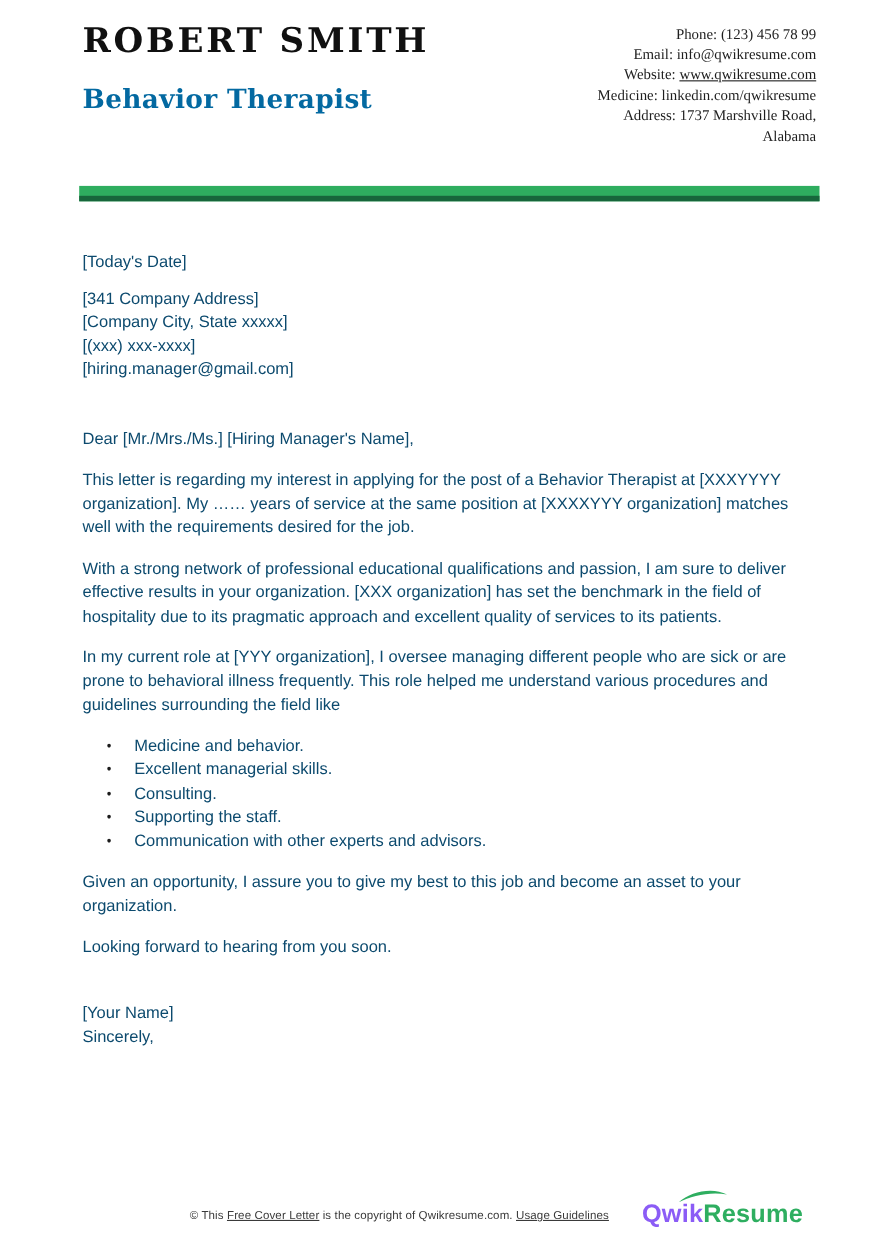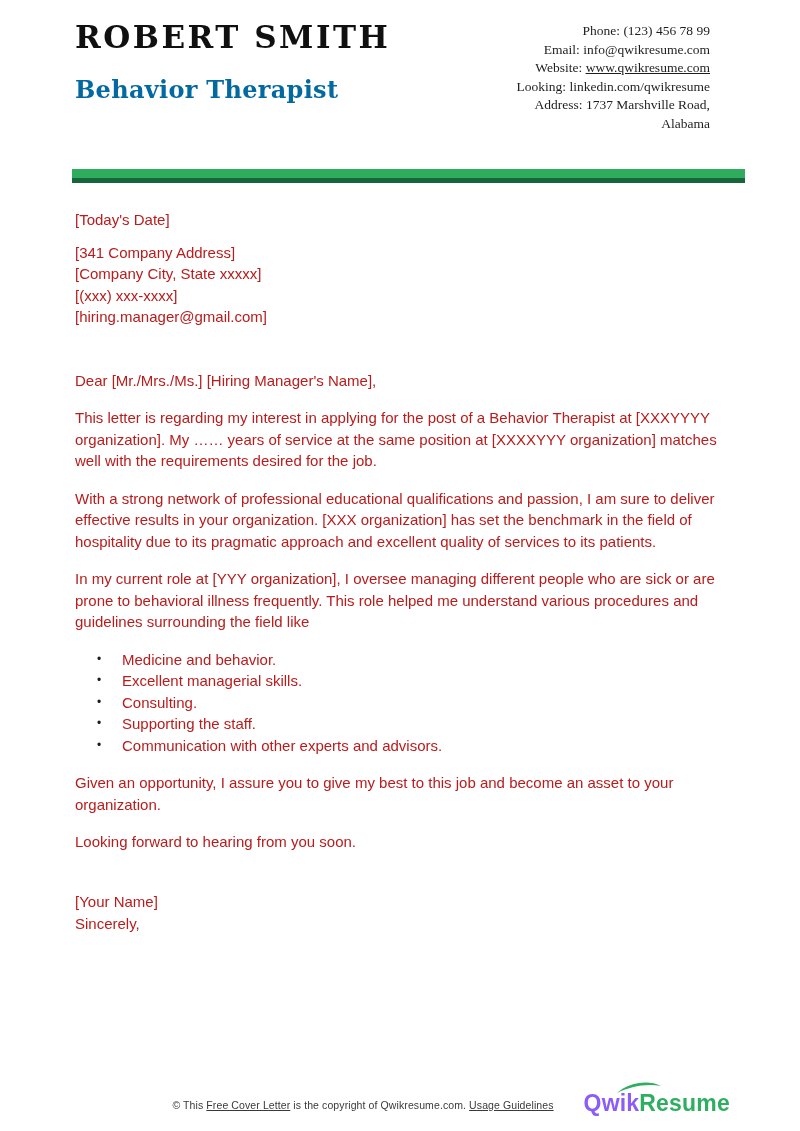--- a/index.html
+++ b/index.html
@@ -12,21 +12,21 @@
     font-family: "Liberation Sans", sans-serif;
     color: #1c1c1c;
     overflow: hidden;
   }
 
   
   .header {
     display: flex;
     justify-content: space-between;
     align-items: flex-start;
-    padding: 20px 90px 0 75px;
+    padding: 20px 58px 0 75px;
   }
   .name {
     font-family: "DejaVu Serif", "Liberation Serif", serif;
     font-weight: 700;
     font-size: 31px;
     letter-spacing: 2.5px;
     color: #101010;
     line-height: 1.15;
   }
   .job-title {
@@ -54,25 +54,25 @@
   
   .accent-bar {
     margin: 36px 55px 0 72px;
     height: 14px;
     background: #2EAD5F;
     border-bottom: 5px solid #17663B;
   }
 
   
   .letter {
-    padding: 26px 75px 0 75px;
+    padding: 45px 75px 0 75px;
     width: 728px;
     font-size: 15px;
     line-height: 21.5px;
-    color: #b91c1c;
+    color: #0c4a6e;
   }
   .date-line { margin-bottom: 11px; }
   .recipient-block { margin-bottom: 42px; }
   .salutation { margin-bottom: 16px; }
   .para { margin-bottom: 16px; width: 650px; }
   .bullet-list {
     list-style: none;
     margin: 0 0 16px 0;
     padding-left: 22px;
   }
@@ -150,21 +150,21 @@
       </div>
       <div>
         <span>Email:</span>
         <span>info@qwikresume.com</span>
       </div>
       <div>
         <span>Website:</span>
         <span class="linklike">www.qwikresume.com</span>
       </div>
       <div>
-        <span>Looking:</span>
+        <span>Medicine:</span>
         <span>linkedin.com/qwikresume</span>
       </div>
       <div>
         <span>Address:</span>
         <span>1737 Marshville Road,</span>
       </div>
       <div>
         <span>Alabama</span>
       </div>
     </div>

